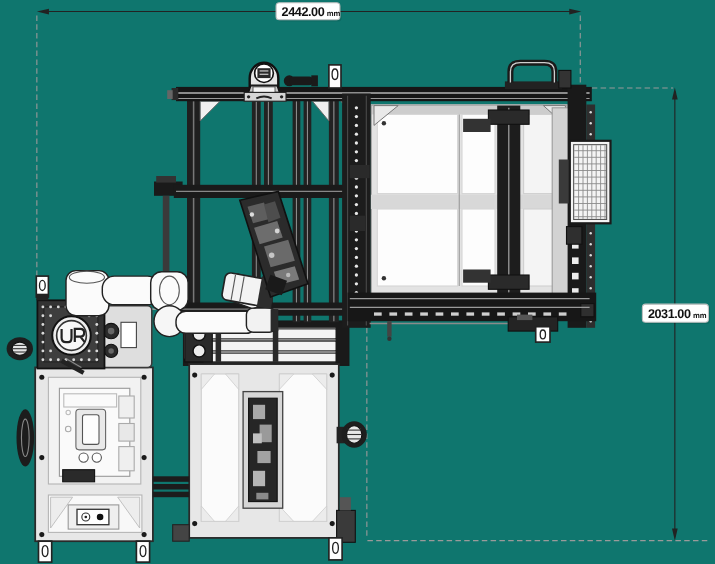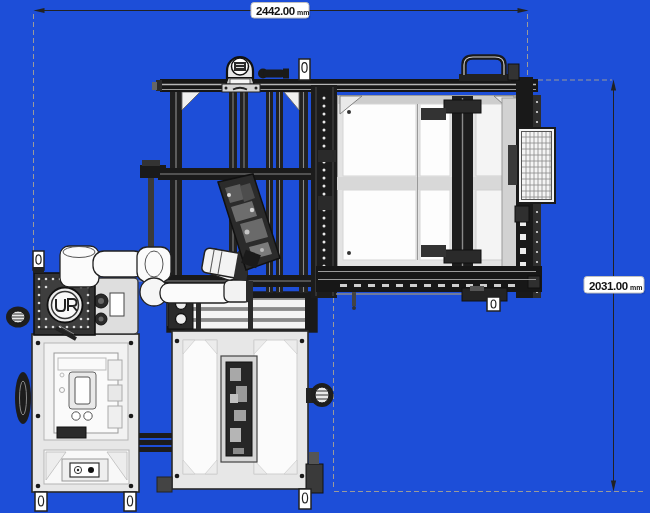--- a/index.html
+++ b/index.html
@@ -1,16 +1,16 @@
 <!DOCTYPE html>
 <html><head>
 <meta charset="utf-8">
 <style>
   html,body{margin:0;padding:0;background:#ffffff;}
-  .wrap{width:650px;height:513px;position:relative;overflow:hidden;background:#1d4ed8;transform:translateZ(0);}
+  .wrap{width:650px;height:513px;position:relative;overflow:hidden;background:#0f766e;transform:translateZ(0);}
   svg{display:block;transform:translateZ(0);will-change:transform;}
   text{font-family:"Liberation Sans",sans-serif;fill:#111;}
 </style>
 </head>
 <body>
 <div class="wrap">
 <svg width="650" height="513" viewBox="0 0 650 513">
 
 <line x1="36" y1="281" x2="530" y2="281" stroke="#b0b0b0" stroke-width="1" stroke-dasharray="7 4"></line>
 

